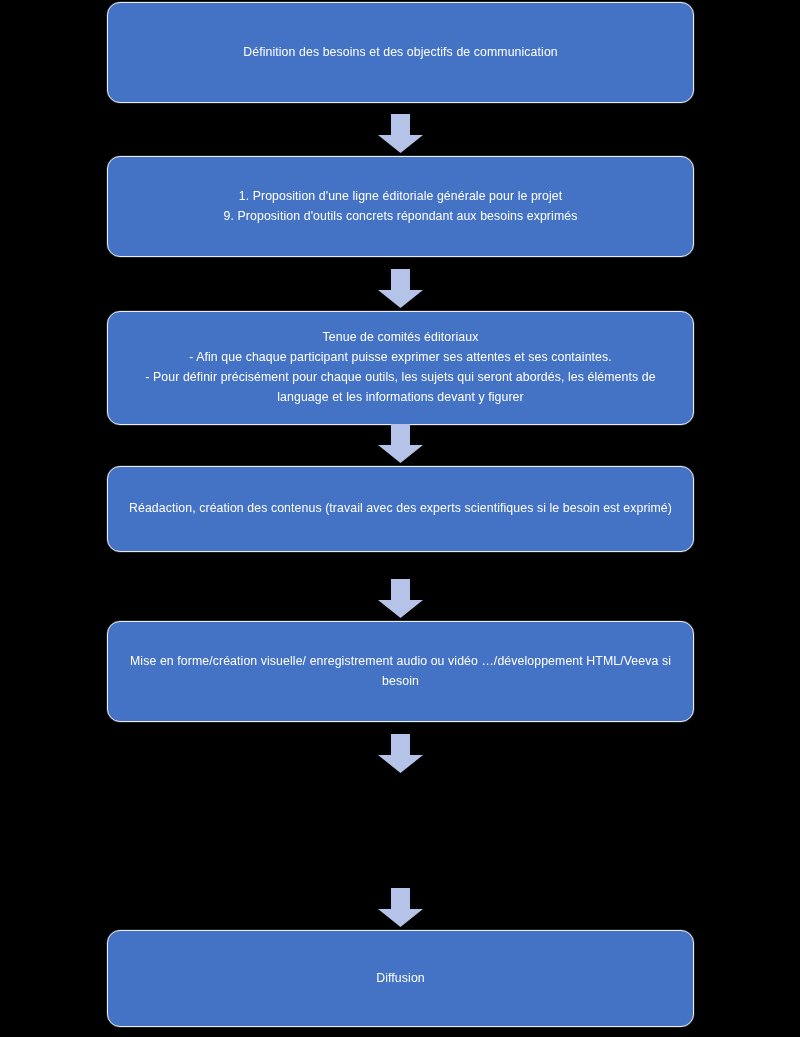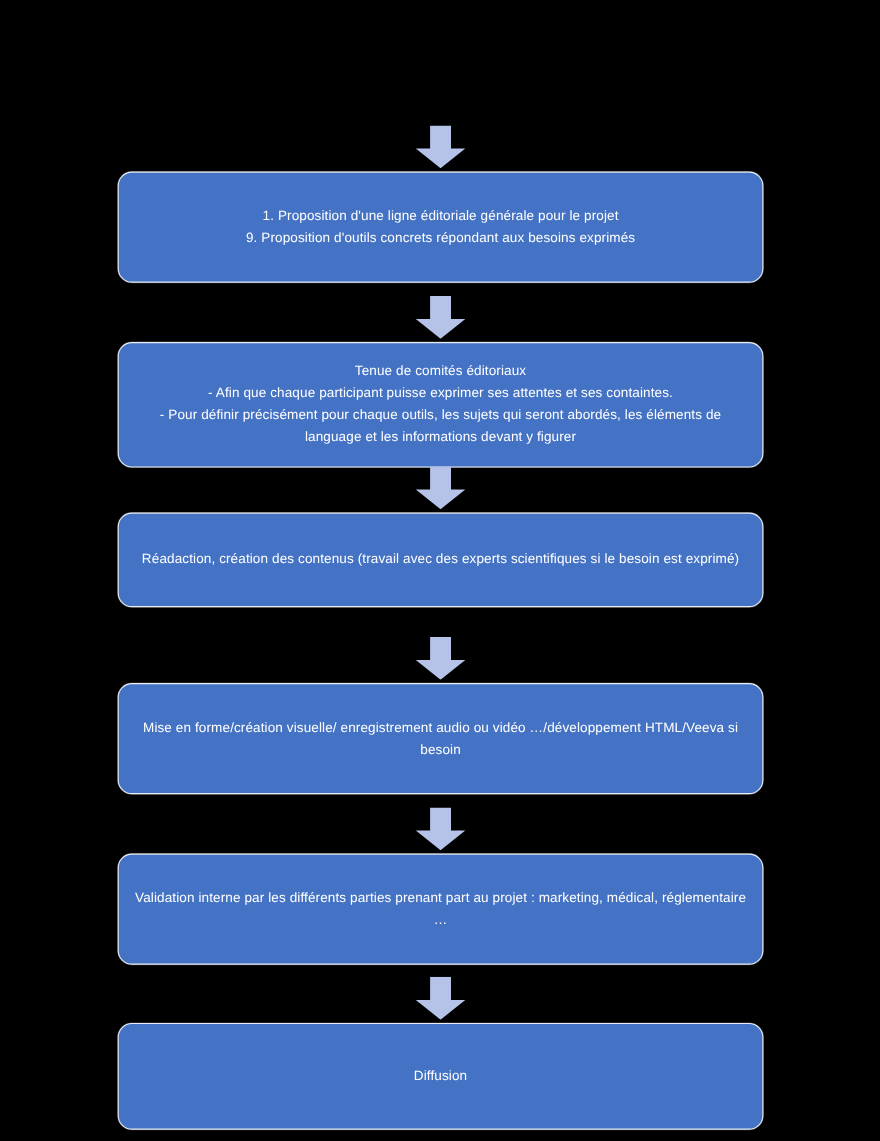--- a/index.html
+++ b/index.html
@@ -70,20 +70,23 @@
   .arrow.a2 { top: 424px; }
   .arrow.a3 { top: 579px; }
   .arrow.a4 { top: 734px; }
   .arrow.a5 { top: 888px; }
 </style>
 </head>
 <body>
 
 <div id="flowchart">
 
+  <div class="node n0">
+    <div class="node-text">Définition des besoins et des objectifs de communication</div>
+  </div>
 
   <div class="arrow a0">
     <svg viewBox="0 0 45 39" xmlns="http://www.w3.org/2000/svg" aria-hidden="true">
       <polygon points="13,0 32,0 32,21 45,21 22.5,39 0,21 13,21" fill="#B4C3E7"></polygon>
     </svg>
   </div>
 
   <div class="node n1">
     <div class="node-text">1. Proposition d'une ligne éditoriale générale pour le projet
 9. Proposition d'outils concrets répondant aux besoins exprimés</div>
@@ -120,23 +123,20 @@
   <div class="node n4">
     <div class="node-text">Mise en forme/création visuelle/ enregistrement audio ou vidéo …/développement HTML/Veeva si besoin</div>
   </div>
 
   <div class="arrow a4">
     <svg viewBox="0 0 45 39" xmlns="http://www.w3.org/2000/svg" aria-hidden="true">
       <polygon points="13,0 32,0 32,21 45,21 22.5,39 0,21 13,21" fill="#B4C3E7"></polygon>
     </svg>
   </div>
 
-  <div class="node n5">
-    <div class="node-text">Validation interne par les différents parties prenant part au projet : marketing, médical, réglementaire …</div>
-  </div>
 
   <div class="arrow a5">
     <svg viewBox="0 0 45 39" xmlns="http://www.w3.org/2000/svg" aria-hidden="true">
       <polygon points="13,0 32,0 32,21 45,21 22.5,39 0,21 13,21" fill="#B4C3E7"></polygon>
     </svg>
   </div>
 
   <div class="node n6">
     <div class="node-text">Diffusion</div>
   </div>

